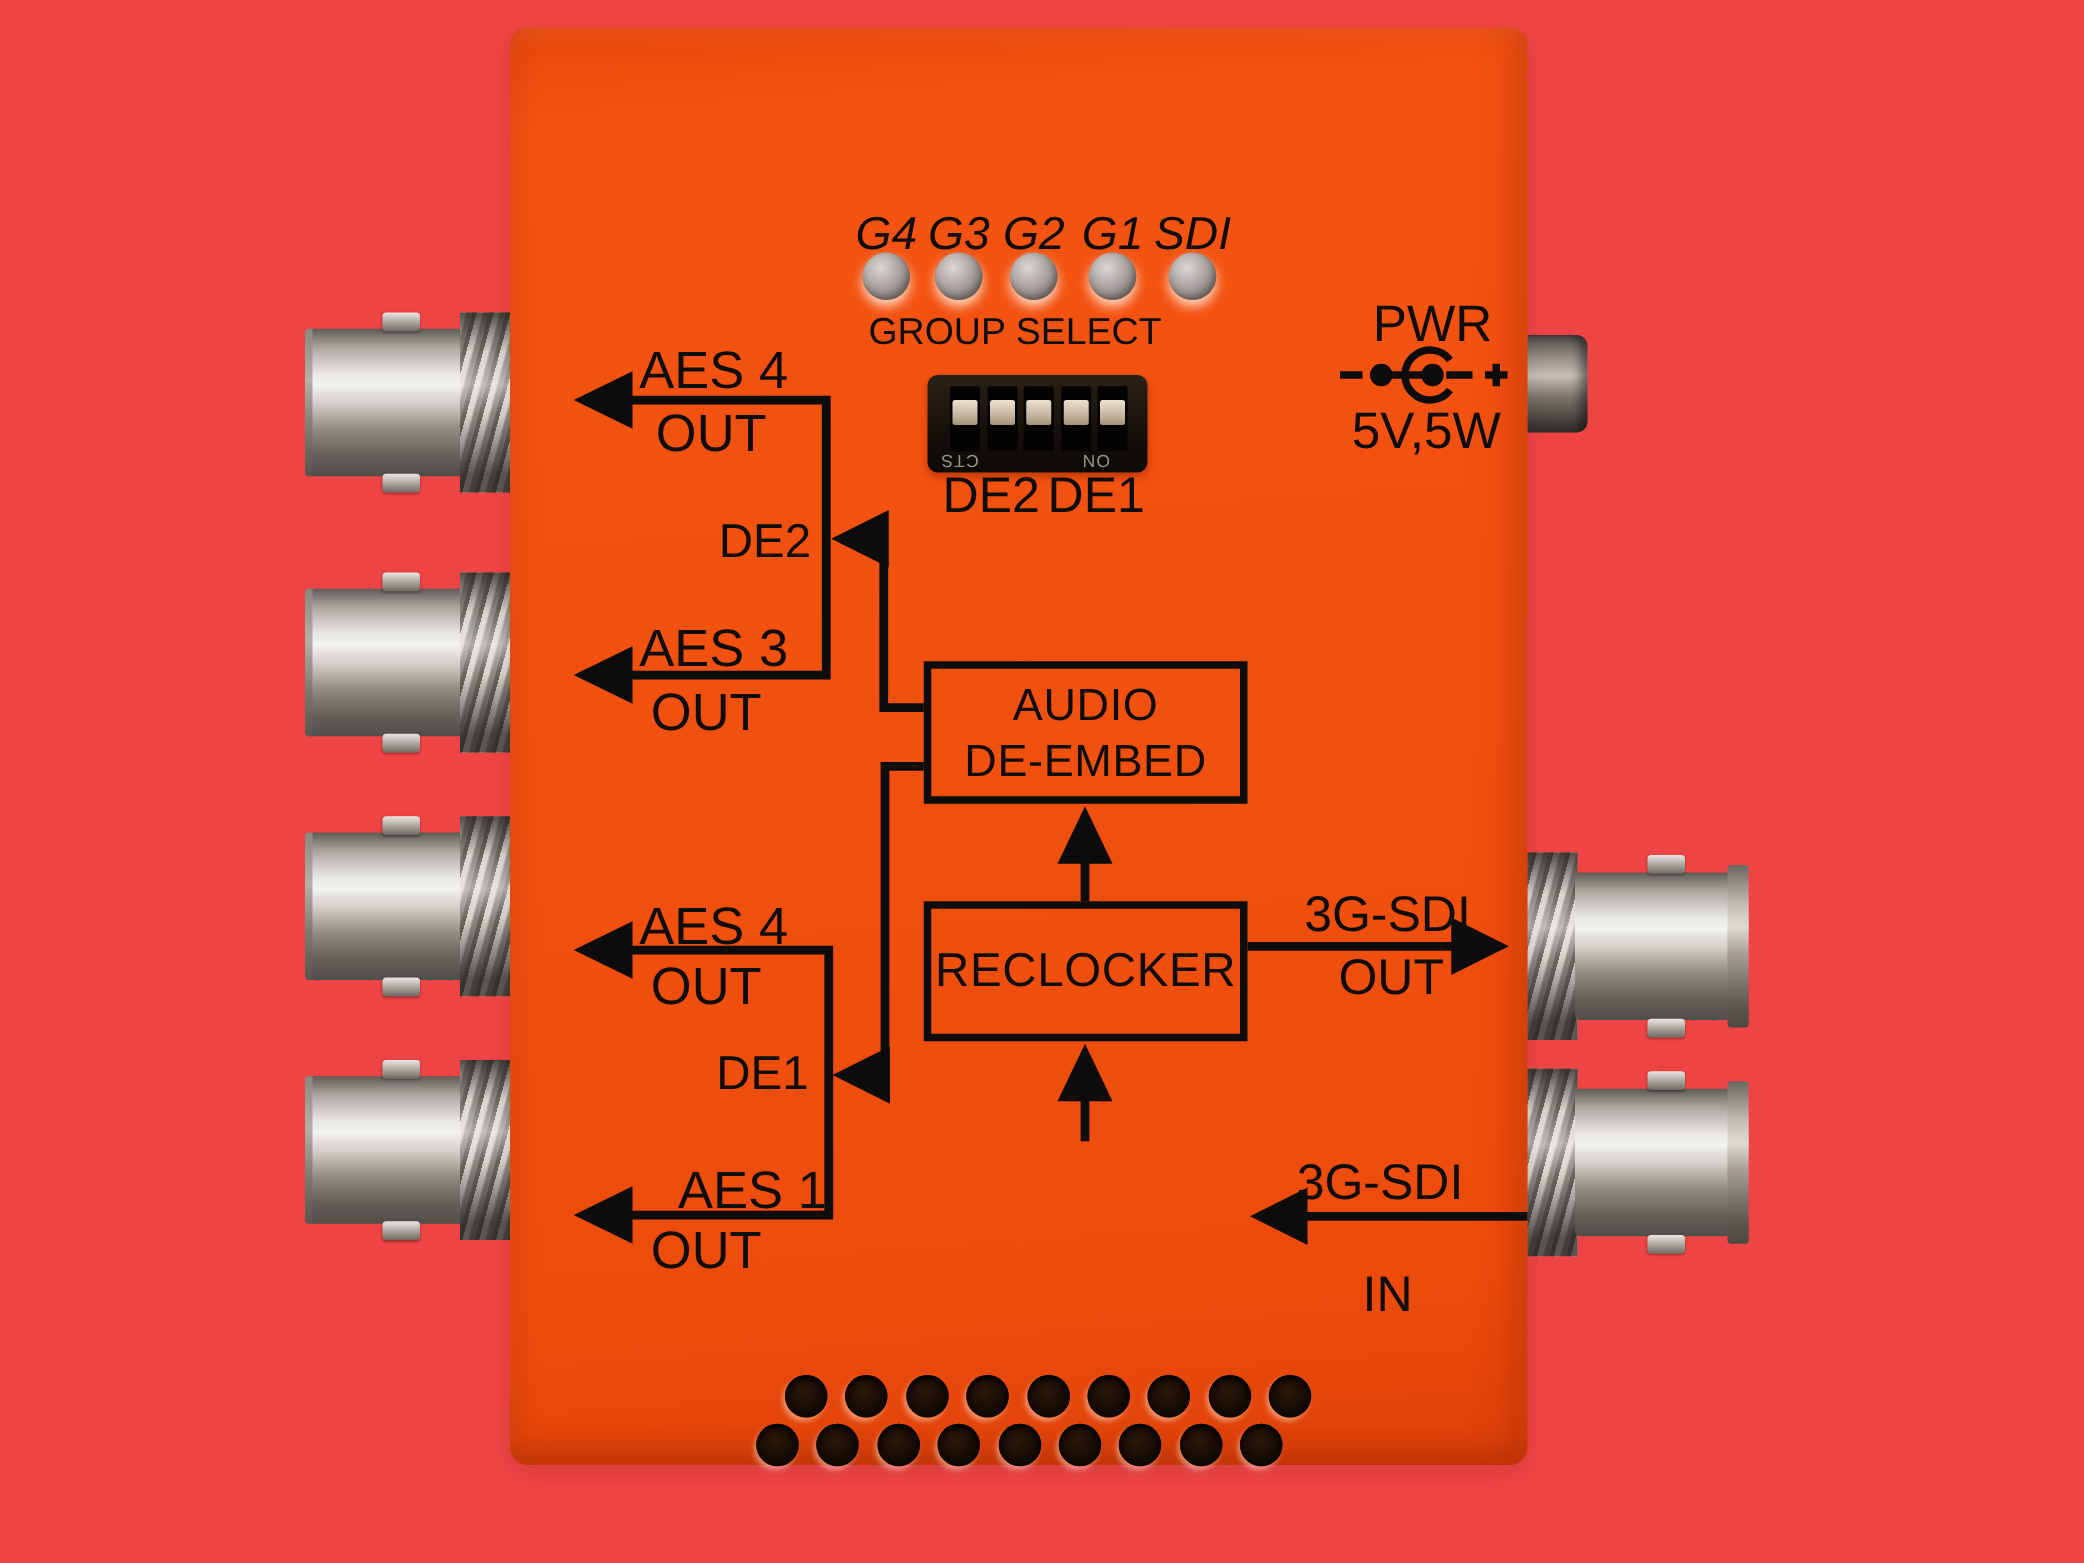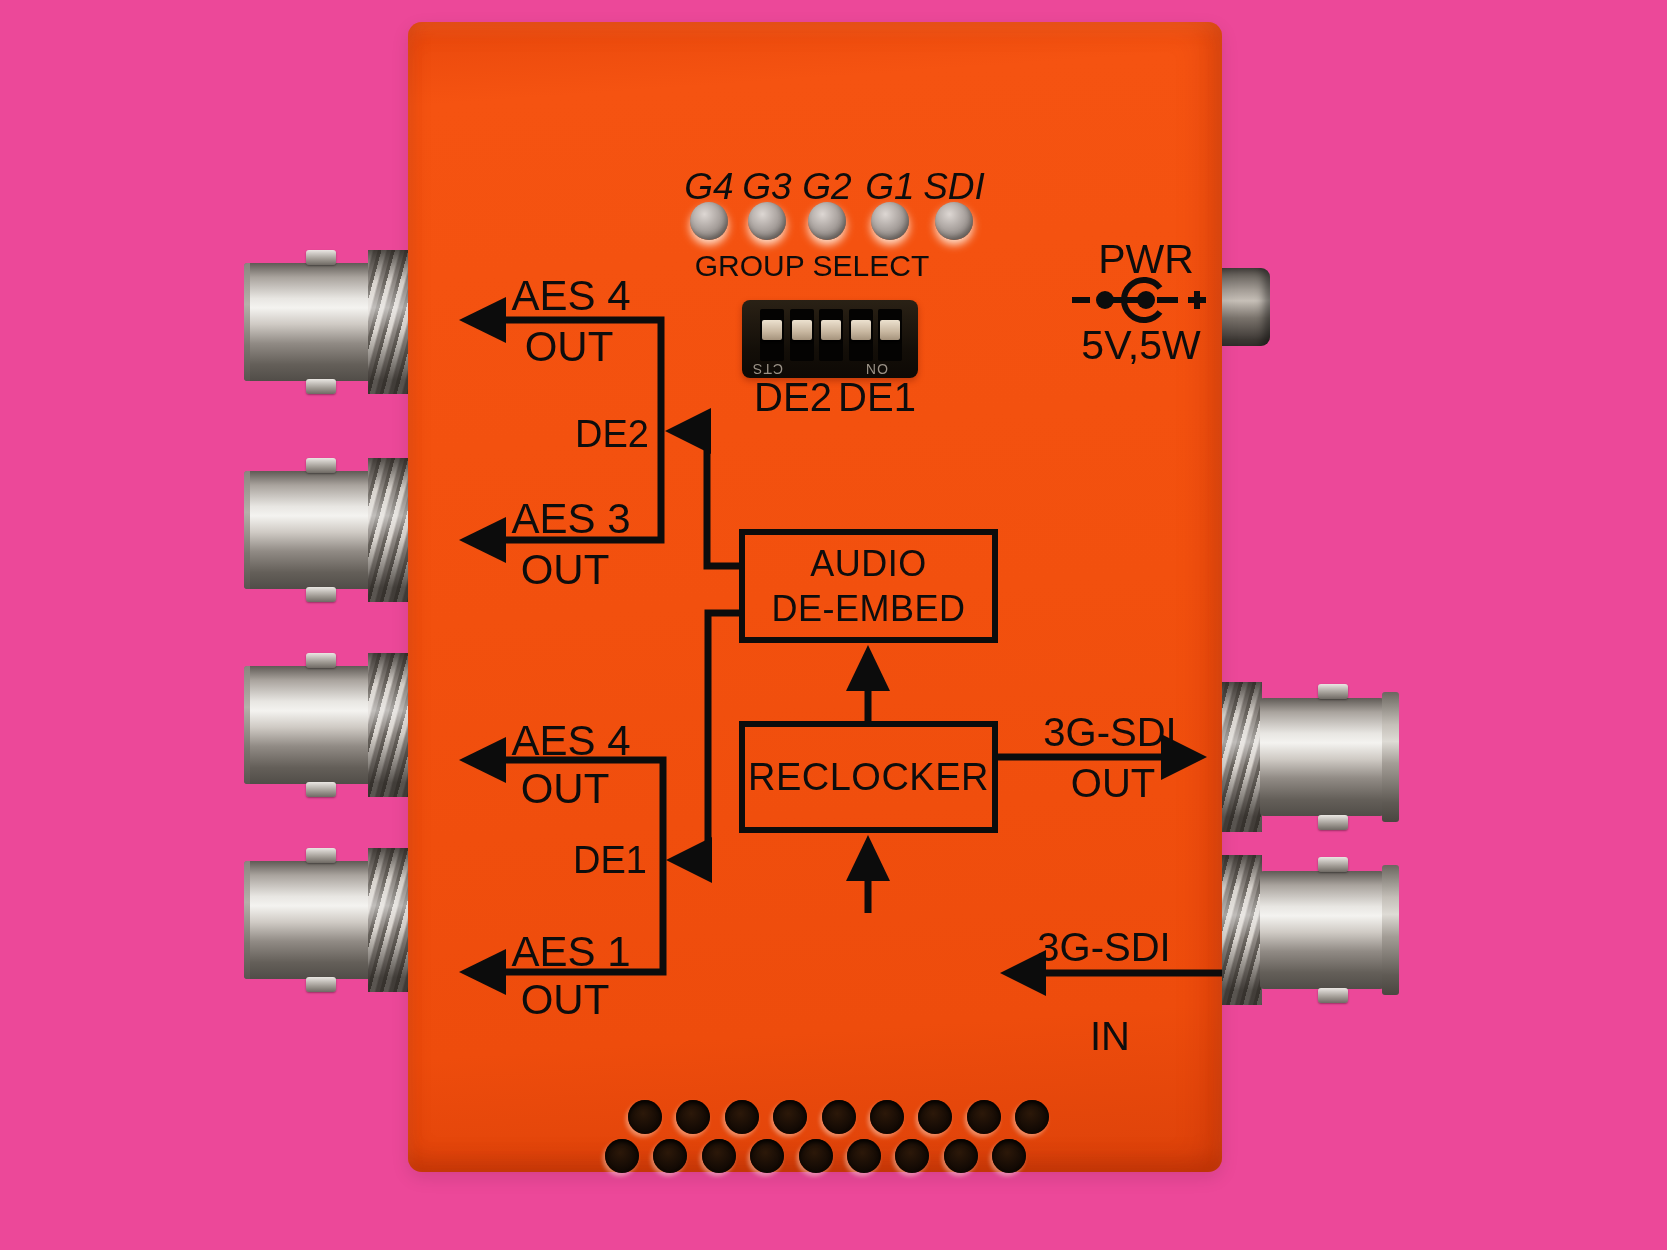--- a/index.html
+++ b/index.html
@@ -1,16 +1,16 @@
 <!DOCTYPE html>
 <html><head>
 <meta charset="utf-8">
 <style>
   html,body{margin:0;padding:0;background:#ffffff;}
-  #stage{position:relative;width:1667px;height:1250px;background:#ec4899;overflow:hidden;
+  #stage{position:relative;width:1667px;height:1250px;background:#ef4444;overflow:hidden;
          font-family:"Liberation Sans", sans-serif;color:#0d0d0d;}
   .abs{position:absolute;}
   .ctr{position:absolute;transform:translate(-50%,-50%);white-space:nowrap;color:#0d0d0d;}
   .it{font-style:italic;}
 
   
   #body{position:absolute;left:408px;top:22px;width:814px;height:1150px;border-radius:14px;
         background:linear-gradient(176deg,#e9480c 0%,#f55311 7%,#f2500e 50%,#ee4c0c 86%,#dd420a 100%);
         box-shadow:inset -16px 0 30px rgba(150,30,0,.22), inset 0 -12px 22px rgba(130,25,0,.28),
                    inset 0 8px 14px rgba(255,130,70,.30), 0 6px 18px rgba(0,0,0,.10);}
@@ -200,21 +200,21 @@
   </div>
 
   <div class="ctr" style="left:571px;top:296px;font-size:42px">AES 4</div>
   <div class="ctr" style="left:569px;top:347px;font-size:42px">OUT</div>
   <div class="ctr" style="left:571px;top:519px;font-size:42px">AES 3</div>
   <div class="ctr" style="left:565px;top:570px;font-size:42px">OUT</div>
   <div class="ctr" style="left:612px;top:434px;font-size:38px">DE2</div>
   <div class="ctr" style="left:571px;top:741px;font-size:42px">AES 4</div>
   <div class="ctr" style="left:565px;top:789px;font-size:42px">OUT</div>
   <div class="ctr" style="left:610px;top:860px;font-size:38px">DE1</div>
-  <div class="ctr" style="left:571px;top:952px;font-size:42px">AES 1</div>
+  <div class="ctr" style="left:602px;top:952px;font-size:42px">AES 1</div>
   <div class="ctr" style="left:565px;top:1000px;font-size:42px">OUT</div>
 
   <div class="ctr" style="left:1110px;top:732px;font-size:40px">3G-SDI</div>
   <div class="ctr" style="left:1113px;top:783px;font-size:40px">OUT</div>
   <div class="ctr" style="left:1104px;top:947px;font-size:40px">3G-SDI</div>
   <div class="ctr" style="left:1110px;top:1036px;font-size:40px">IN</div>
 
   <div class="abs" style="left:628px;top:1100px;width:430px;height:34px">
       <div class="hole" style="left: 0px;"></div>
       <div class="hole" style="left: 48.4px;"></div>

